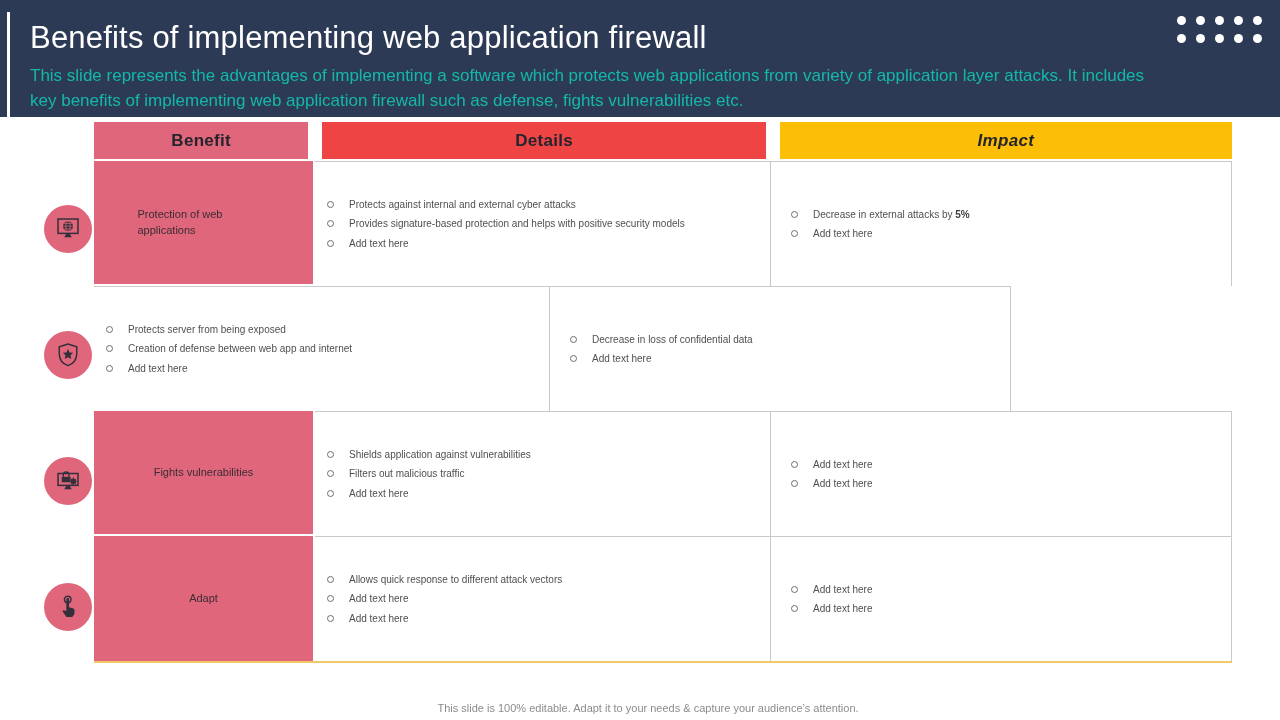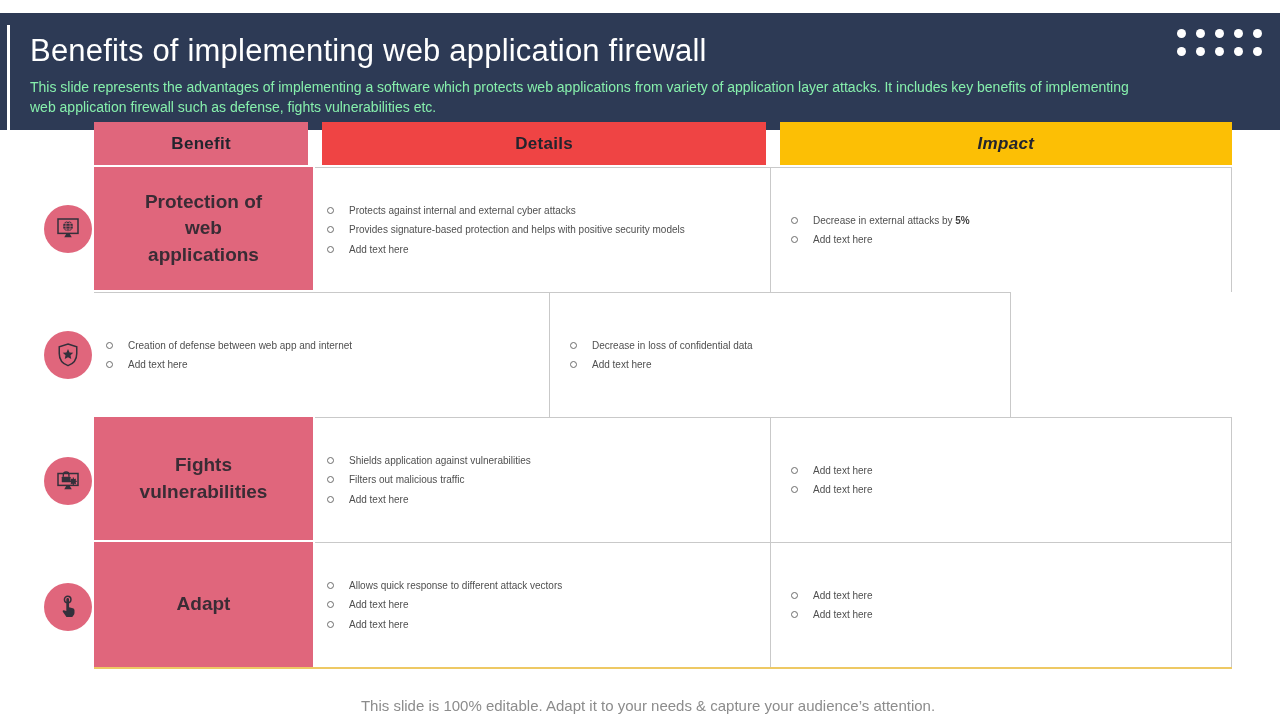--- a/index.html
+++ b/index.html
@@ -1,48 +1,48 @@
 <!DOCTYPE html>
 <html><head>
 <meta charset="utf-8">
 <style>
   * { margin:0; padding:0; box-sizing:border-box; }
   html,body { width:1280px; height:720px; }
   body { font-family:"Liberation Sans", sans-serif; background:#ffffff; overflow:hidden; }
   .slide { position:relative; width:1280px; height:720px; background:#ffffff; }
 
   
-  .band { position:absolute; left:0; top:13px; width:1280px; height:117px; background:#2d3a55; }
+  .band { position:absolute; left:0; top:0; width:1280px; height:117px; background:#2d3a55; }
   .accent { position:absolute; left:7px; top:12px; width:3px; height:148px; background:#ffffff; }
   .title { position:absolute; left:30px; top:20px; font-size:31px; font-weight:400;
            color:#ffffff; letter-spacing:0.2px; white-space:nowrap; }
-  .sub { position:absolute; left:30px; top:64px; width:1120px; font-size:14px;
-         line-height:1.45; color:#86efac; }
+  .sub { position:absolute; left:30px; top:64px; width:1120px; font-size:17px;
+         line-height:1.45; color:#14b8a6; }
   .dots { position:absolute; right:18px; top:16px; display:grid;
           grid-template-columns:repeat(5,9px); gap:9px 10px; }
   .dots span { width:9px; height:9px; border-radius:50%; background:#ffffff; display:block; }
 
   
   .tbl { position:absolute; left:94px; top:122px; width:1138px;
          border-bottom:2px solid #eec964; }
-  .thead { display:flex; height:43px; margin-bottom:2px;gap:12px; }
+  .thead { display:flex; height:37px; margin-bottom:2px;gap:12px; }
   .th { display:flex; align-items:center; justify-content:center;
         font-size:17px; font-weight:700; color:#23242d; letter-spacing:0.3px; }
   .th-b { width:219px; background:#e0667c; margin-right:2px; }
   .th-d { width:453px; background:#ef4444; margin-right:2px; }
   .th-i { width:462px; background:#fcbf05;font-style:italic; }
 
   .trow { display:flex; height:125px; }
   .cell { height:100%; }
   .benefit { width:219px; margin-right:2px; background:#e0667c;
              display:flex; align-items:center; justify-content:center;
              border-bottom:2px solid #fff; }
   .trow:last-child .benefit { border-bottom:none; }
-  .benefit span { display:block; max-width:132px; text-align:center;
-                  font-size:19px; font-weight:700; color:#3a2c35; line-height:1.4; }
+  .benefit span { display:block; max-width:132px; 
+                  font-size:11px; font-weight:400; color:#3a2c35; line-height:1.4; }
   .details { width:455px; border-top:1px solid #c9c9c9; background:#fff;
              display:flex; align-items:center; }
   .impact  { width:462px; border-top:1px solid #c9c9c9; border-left:1px solid #c9c9c9;
              border-right:1px solid #c9c9c9; background:#fff;
              display:flex; align-items:center;padding-left:8px; }
   .cell ul { list-style:none; padding-left:12px; }
   .details ul { max-width:420px; }
   .impact ul { max-width:430px; }
   .cell li { position:relative; padding-left:22px; font-size:10px; color:#4f4f4f;
              line-height:19.5px; margin:0; }
@@ -51,21 +51,21 @@
   .cell li b { color:#3f3f3f; font-weight:700; }
 
   
   .icircle { position:absolute; left:44px; width:48px; height:48px; border-radius:50%;
              background:#e0667c; display:flex; align-items:center; justify-content:center; }
   .icircle svg { width:30px; height:30px; }
   .ic1 { top:205px; } .ic2 { top:331px; } .ic3 { top:457px; } .ic4 { top:583px; }
 
   
   .footer { position:absolute; left:16px; right:0; bottom:6px; text-align:center;
-            font-size:15px; color:#8c8c8c; }
+            font-size:11px; color:#8c8c8c; }
 </style>
 </head>
 <body>
 
 <div class="slide">
 
   <div class="band">
     <div class="accent"></div>
     <h1 class="title">Benefits of implementing web application firewall</h1>
     <p class="sub">This slide represents the advantages of implementing a software which protects web applications from variety of application layer attacks. It includes key benefits of implementing web application firewall such as defense, fights vulnerabilities etc.</p>
@@ -138,20 +138,21 @@
         <ul>
           <li><span class="blt"></span><span>Decrease in external attacks by </span><b>5%</b></li>
           <li><span class="blt"></span><span>Add text here</span><b></b></li>
         </ul>
       </div>
     </div>
 
     <div class="trow">
       <div class="cell details">
         <ul>
+          <li><span class="blt"></span><span>Protects server from being exposed</span></li>
           <li><span class="blt"></span><span>Creation of defense between web app and internet</span></li>
           <li><span class="blt"></span><span>Add text here</span></li>
         </ul>
       </div>
       <div class="cell impact">
         <ul>
           <li><span class="blt"></span><span>Decrease in loss of confidential data</span><b></b></li>
           <li><span class="blt"></span><span>Add text here</span><b></b></li>
         </ul>
       </div>

